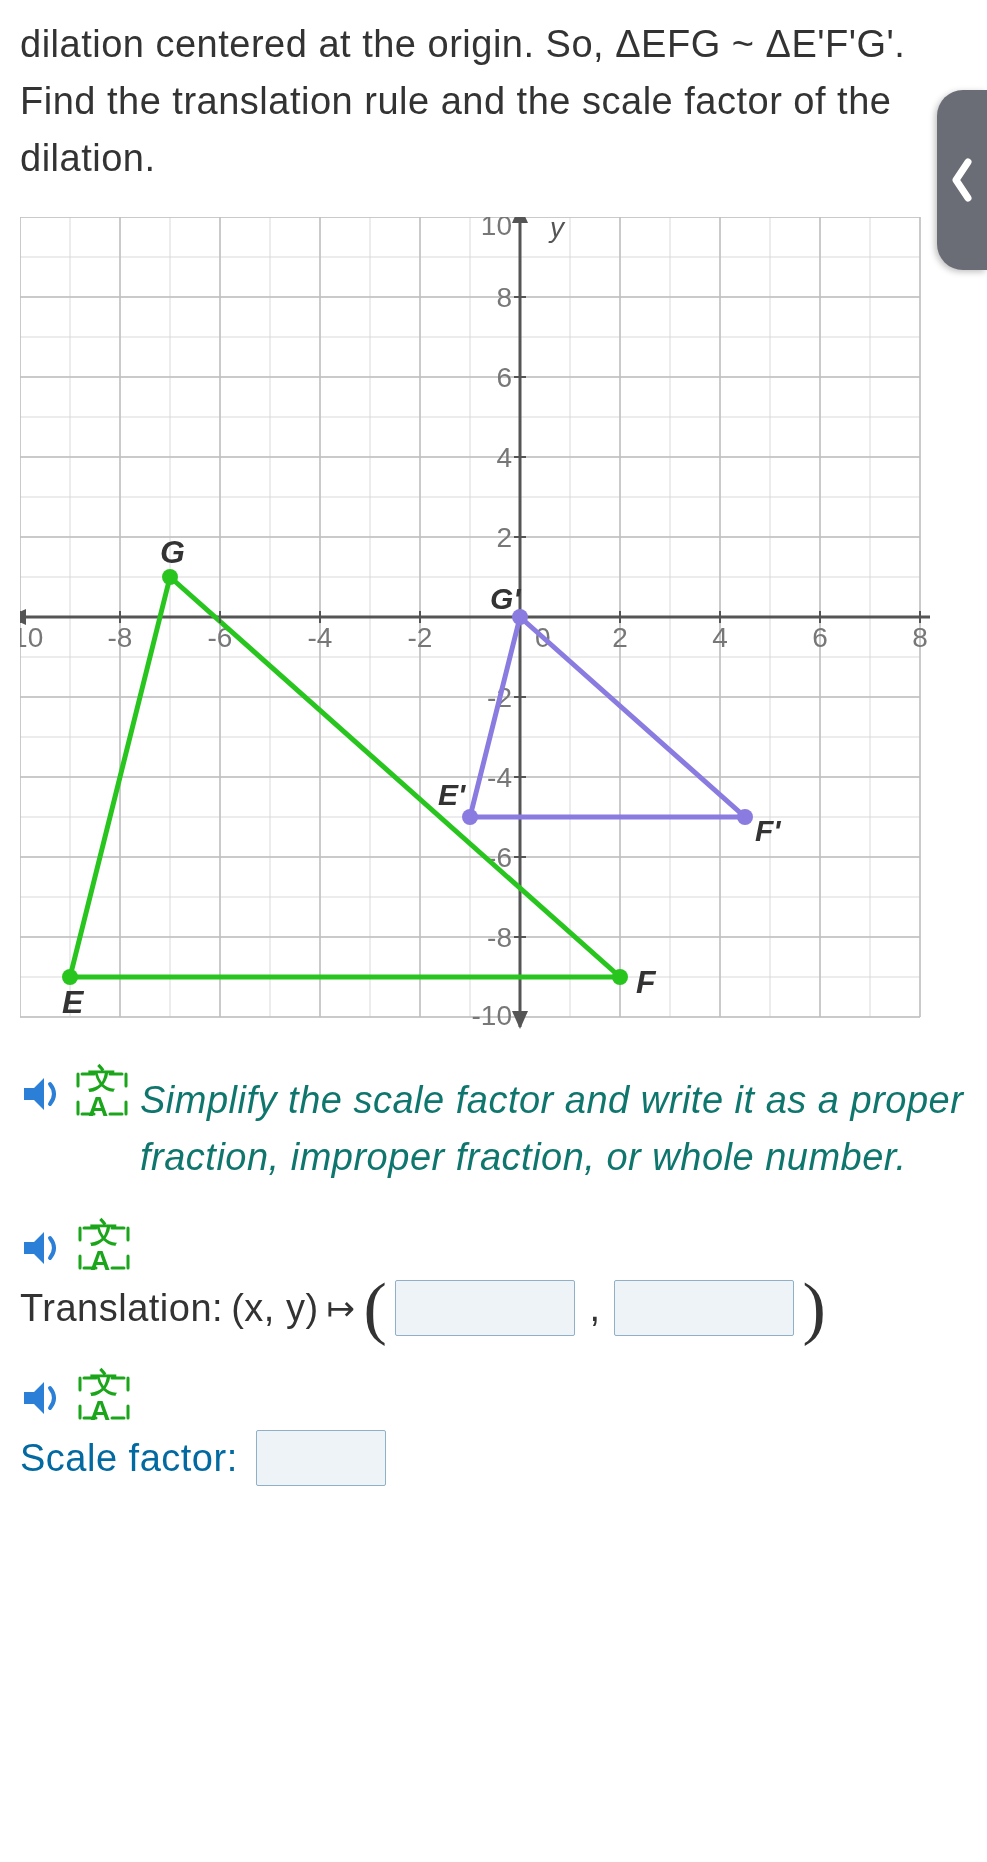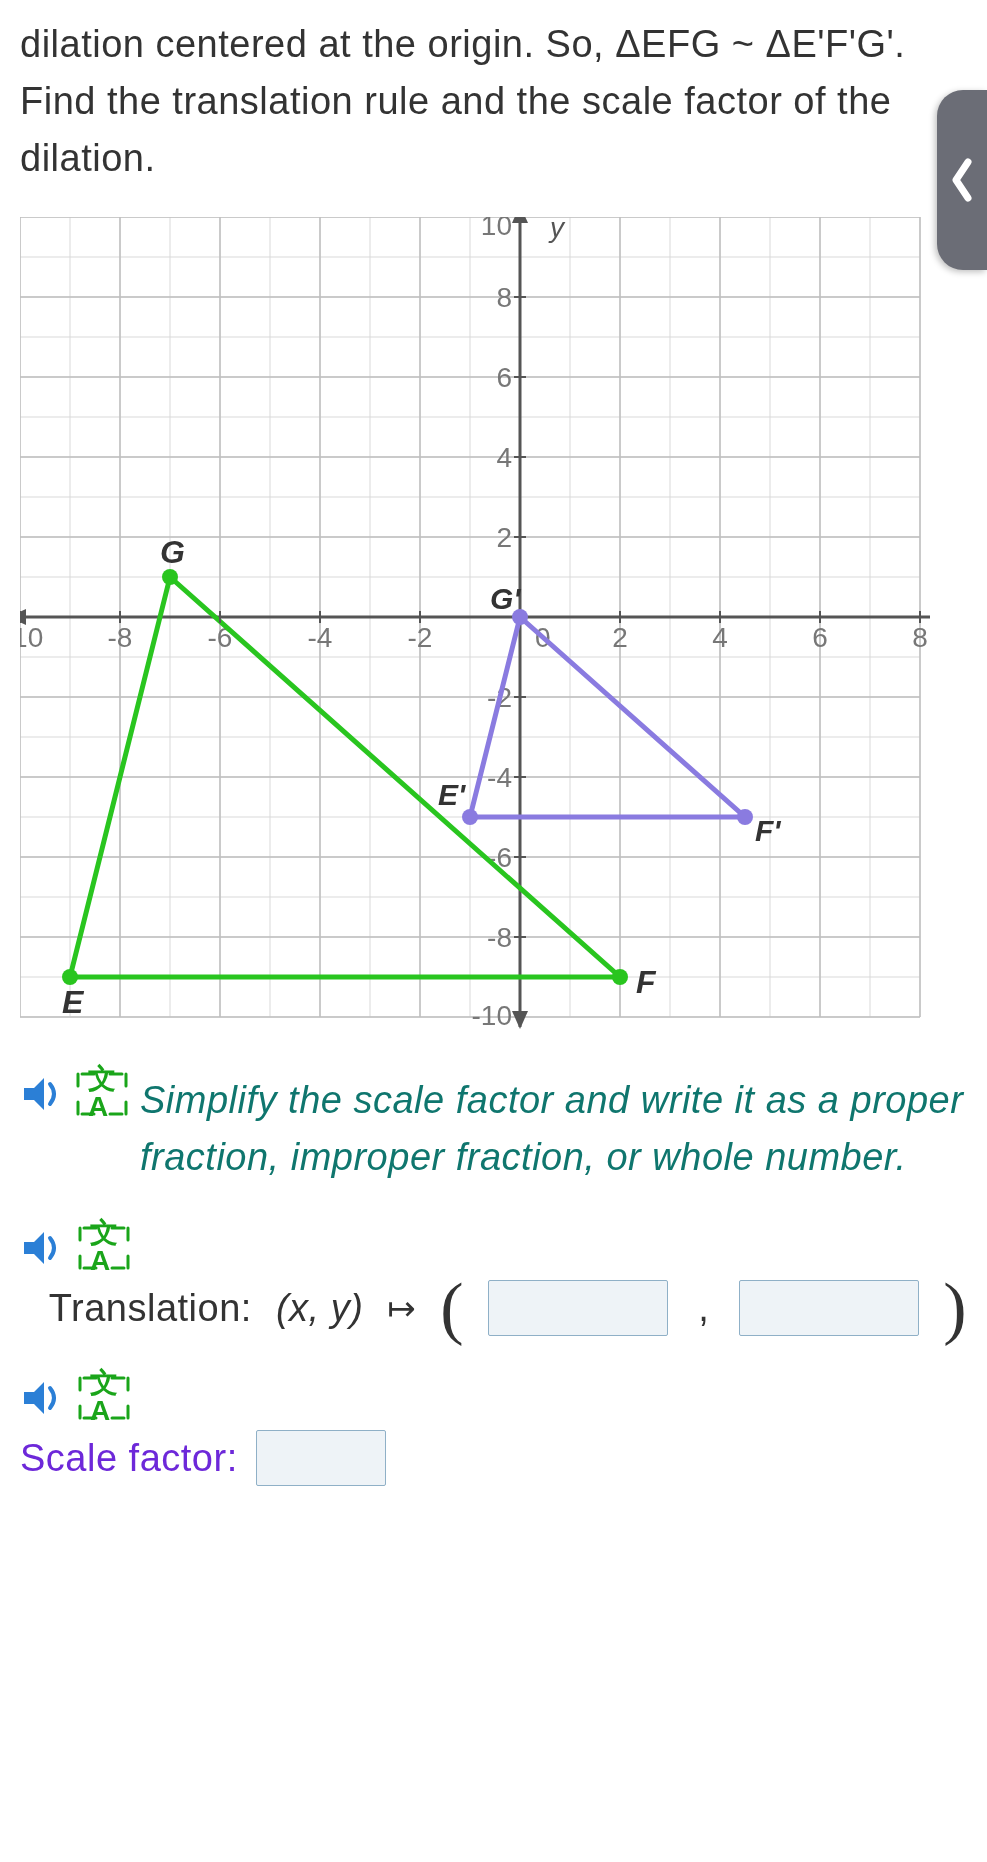--- a/index.html
+++ b/index.html
@@ -66,24 +66,23 @@
     top: 50%;
     left: 50%;
     transform: translate(-50%, -52%);
     color: #1aa51a;
   }
   .translation-label {
     font-size: 38px;
     color: #333;
     display: flex;
     align-items: center;
-    gap: 24px;
+    gap: 8px;
     padding: 10px 20px 0 20px;
     letter-spacing: 0.5px;
-    justify-content: flex-end;
   }
   .paren {
     font-size: 70px;
     font-weight: 200;
     color: #333;
     font-family: "Times New Roman", serif;
     line-height: 0.8;
   }
   .ans-box {
     min-width: 180px;
@@ -99,21 +98,21 @@
     border: 1px solid #8fb0c7;
     border-radius: 2px;
   }
   .comma { font-size: 38px; color:#333; padding: 0 6px;}
   .sf-row {
     display: flex;
     align-items: center;
     gap: 18px;
     padding: 10px 20px 0 20px;
     font-size: 38px;
-    color: #6d28d9;
+    color: #0369a1;
     letter-spacing: 0.5px;
   }
   .floating-tab {
     position: absolute;
     right: 0;
     top: 90px;
     width: 50px;
     height: 180px;
     background: #6b6d76;
     border-top-left-radius: 26px;
@@ -322,21 +321,21 @@
   <span class="xa-icon">
     <svg viewBox="0 0 52 44">
         <path d="M6 2 L18 2 M2 2 L2 14 M34 42 L46 42 M50 42 L50 30 M6 42 L18 42 M2 42 L2 30 M34 2 L46 2 M50 2 L50 14" stroke="#1aa51a" stroke-width="3" fill="none" stroke-linecap="round"></path>
       </svg>
     <span class="xa-text">文A</span>
   </span>
 </div>
 
 <div class="translation-label">
   <span>Translation: </span>
-  <span style="font-style:italic">(x, y)</span>
+  <span style="">(x, y)</span>
   <span class="maps-to">↦</span>
   <span class="paren">(</span>
   <span class="ans-box"></span>
   <span class="comma">,</span>
   <span class="ans-box"></span>
   <span class="paren">)</span>
 </div>
 
 <div class="control-row">
   <span class="speaker-icon">

